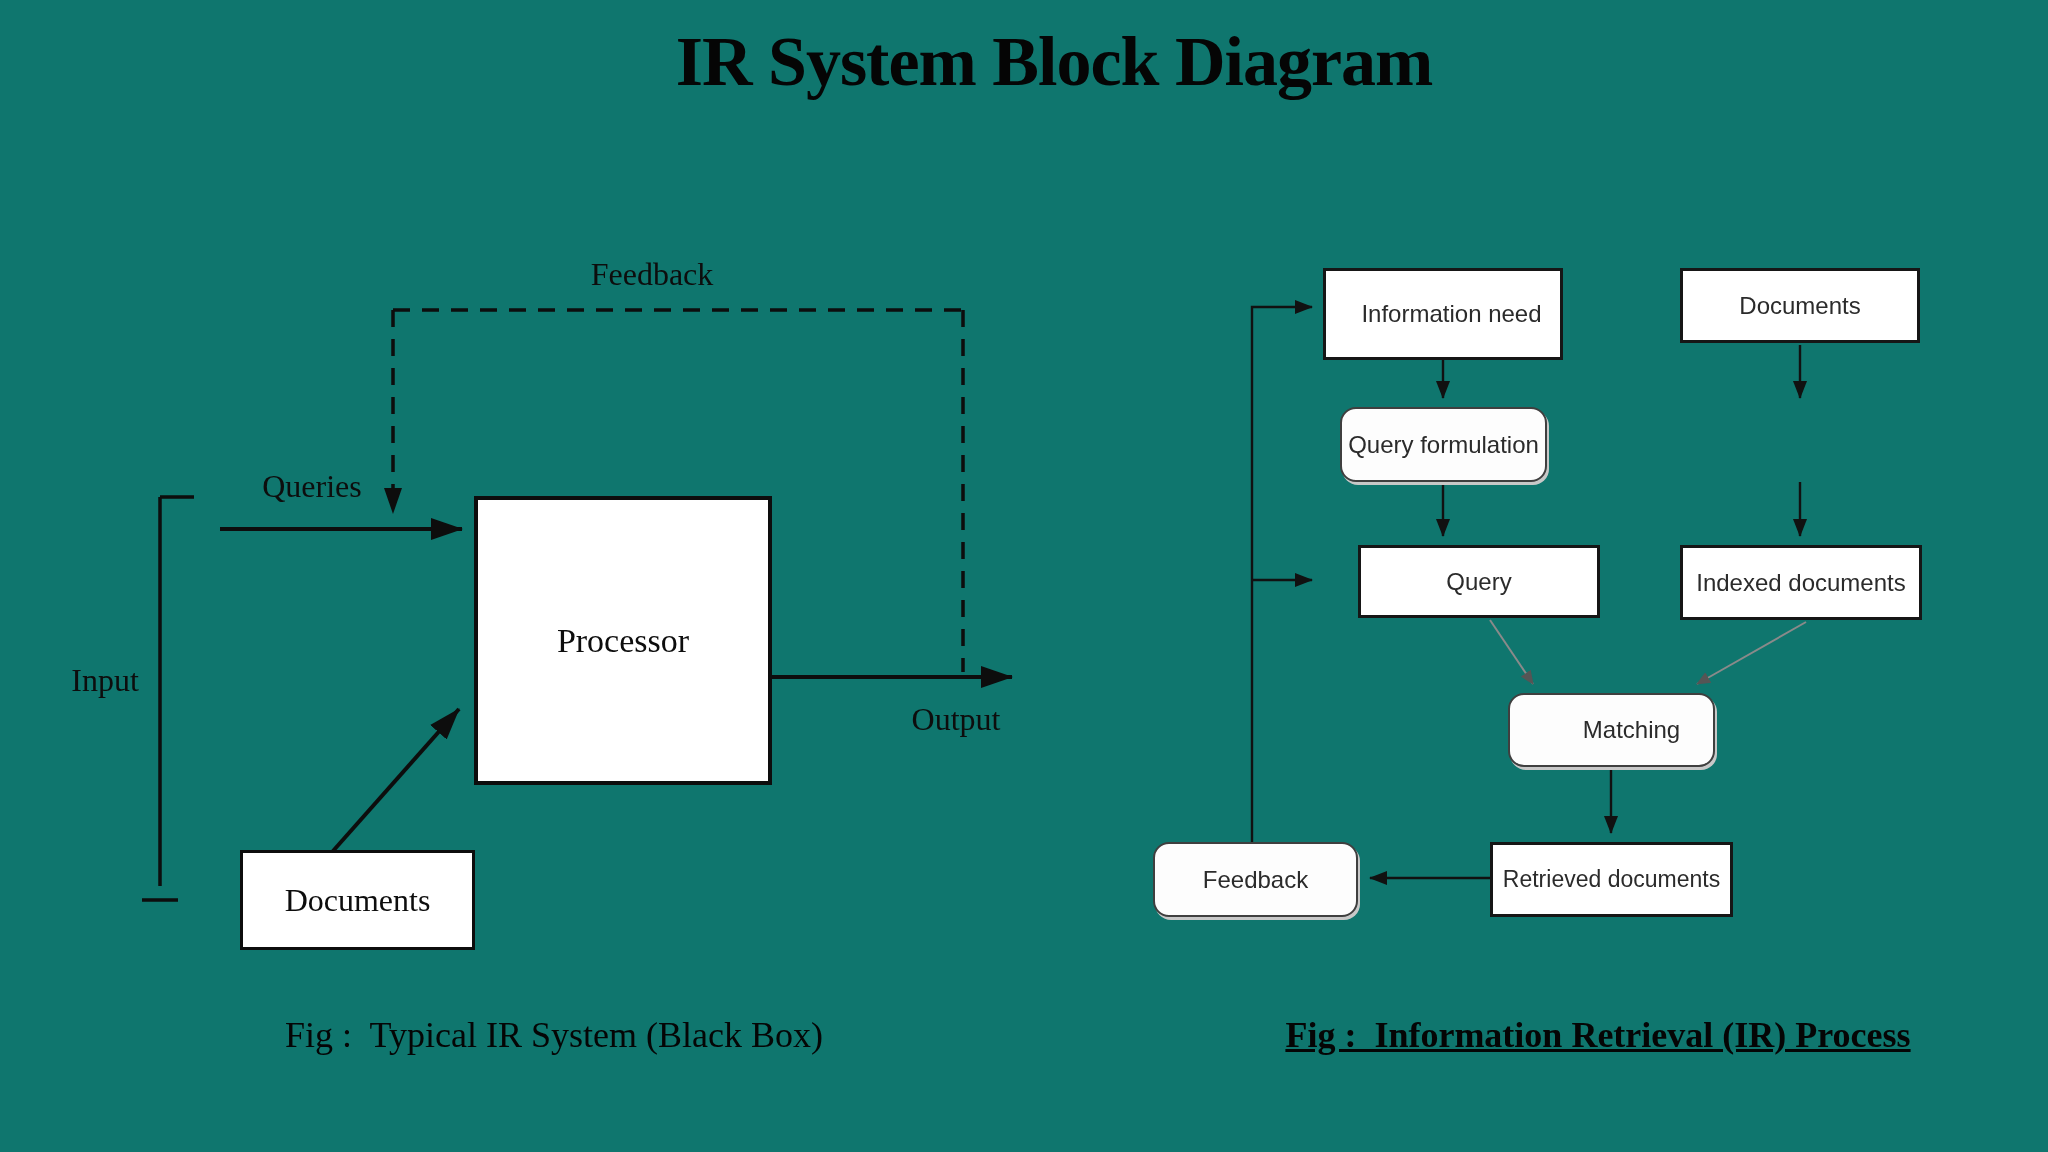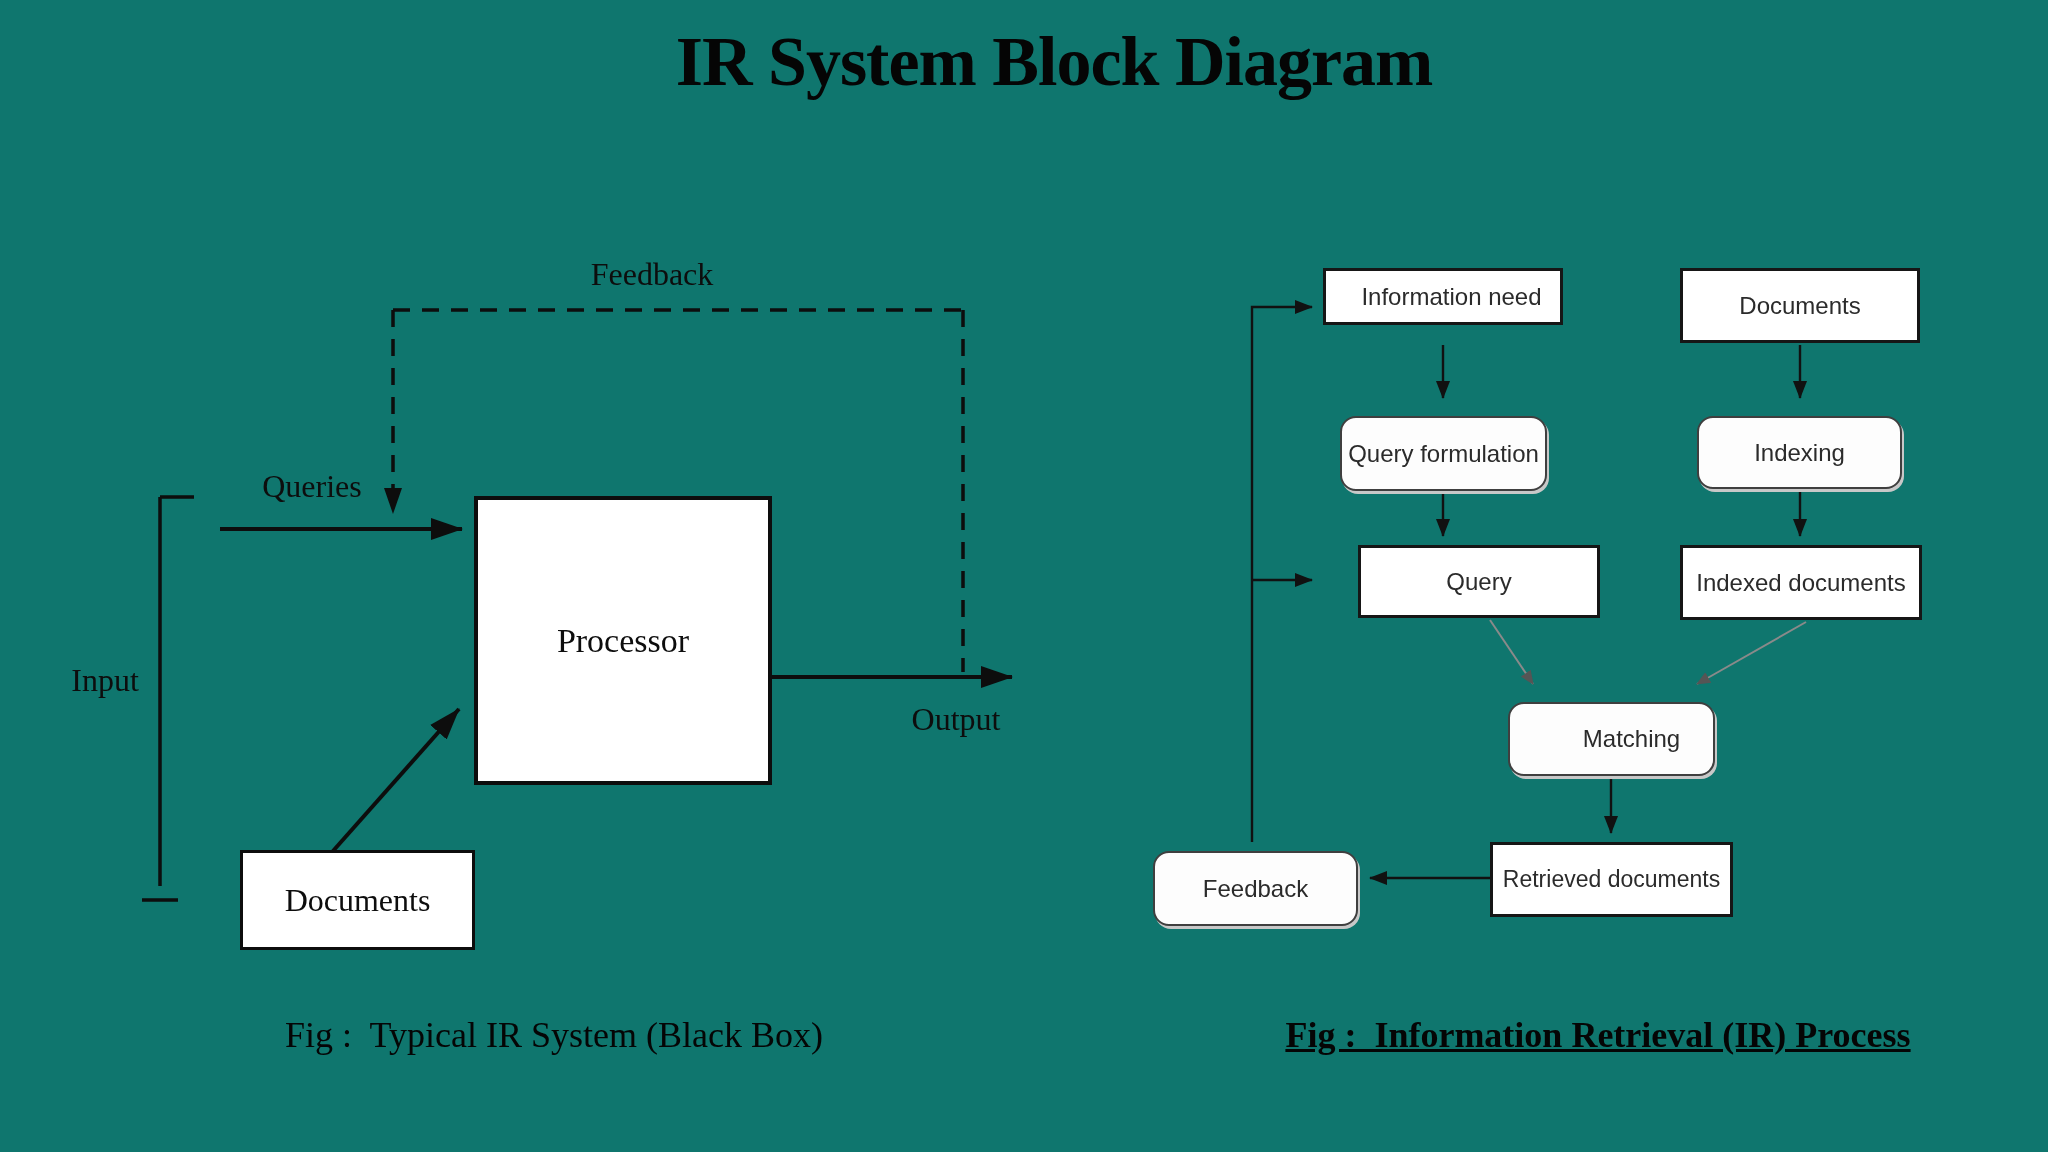--- a/index.html
+++ b/index.html
@@ -16,21 +16,21 @@
   .wires{position:absolute;left:0;top:0;}
   .box{
     position:absolute;display:flex;align-items:center;justify-content:center;
     background:#ffffff;box-sizing:border-box;text-align:center;
   }
   .lbox{border:3.5px solid #0d0d0d;font:34px "Liberation Serif",serif;color:#0d0d0d;}
   .rbox{border:3px solid #161616;font:24px "Liberation Sans",sans-serif;color:#2b2b2b;}
   .rround{
     border:2.5px solid #3f3f3f;border-radius:16px;
     box-shadow:2px 3px 0 #c8c8c8;
-    font:24px "Liberation Sans",sans-serif;color:#2b2b2b;background:#fdfdfd;margin-top:9px;
+    font:24px "Liberation Sans",sans-serif;color:#2b2b2b;background:#fdfdfd;
   }
   .lab{position:absolute;font:32px "Liberation Serif",serif;color:#0d0d0d;text-align:center;}
   .cap{
     position:absolute;font:36px "Liberation Serif",serif;color:#050505;
     text-align:center;white-space:pre;
   }
   .cap.bold{font-weight:bold;text-decoration:underline;}
 </style>
 </head>
 <body>
@@ -82,31 +82,28 @@
 
   <div class="box lbox" style="left:474px;top:484px;width:298px;height:289px;border-width:4px;margin-top:12px;">
     <span>Processor</span>
   </div>
   <div class="box lbox" style="left:240px;top:850px;width:235px;height:100px;font-size:32px;">
     <span>Documents</span>
   </div>
 
   <div class="cap" style="left:254px;top:1014px;width:600px;">Fig :  Typical IR System (Black Box)</div>
 
-  <div class="box rbox" style="left:1323px;top:268px;width:240px;height:57px;padding-left:17px;">
+  <div class="box rbox" style="left:1323px;top:268px;width:240px;height:92px;padding-left:17px;">
     <span>Information need</span>
   </div>
   <div class="box rbox" style="left:1680px;top:268px;width:240px;height:75px;">
     <span>Documents</span>
   </div>
   <div class="box rround" style="left:1340px;top:407px;width:207px;height:75px;">
     <span>Query formulation</span>
-  </div>
-  <div class="box rround" style="left:1697px;top:407px;width:205px;height:73px;">
-    <span>Indexing</span>
   </div>
   <div class="box rbox" style="left:1323px;top:545px;width:242px;height:73px;margin-left:35px;">
     <span>Query</span>
   </div>
   <div class="box rbox" style="left:1680px;top:545px;width:242px;height:75px;">
     <span>Indexed documents</span>
   </div>
   <div class="box rround" style="left:1508px;top:693px;width:207px;height:74px;padding-left:40px;">
     <span>Matching</span>
   </div>

